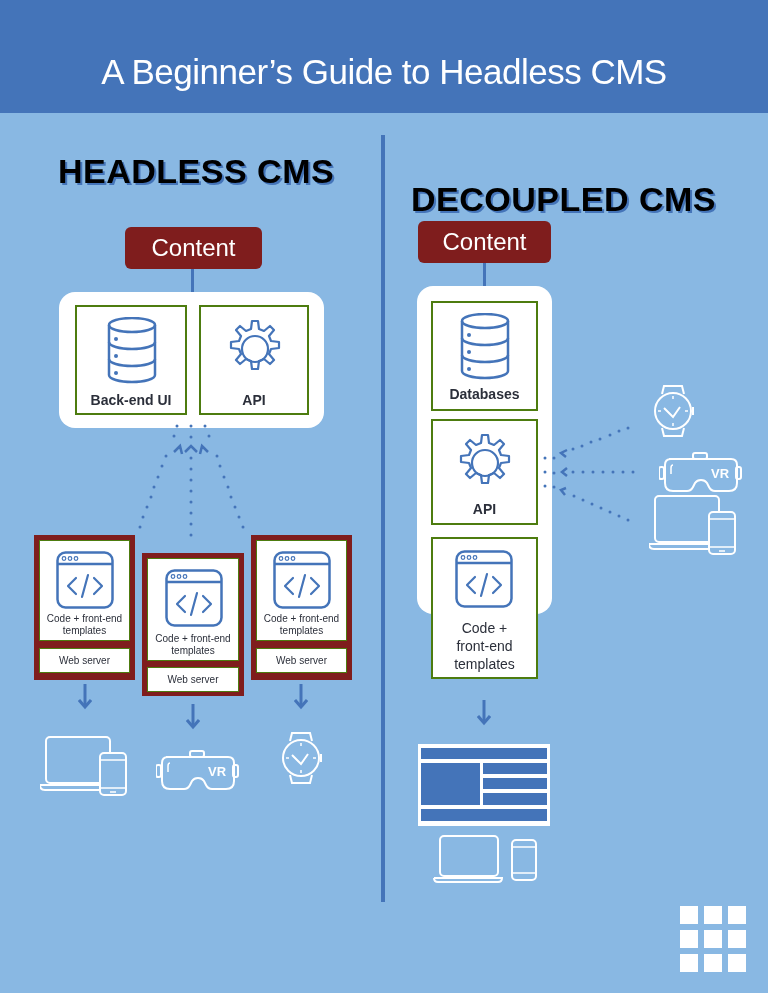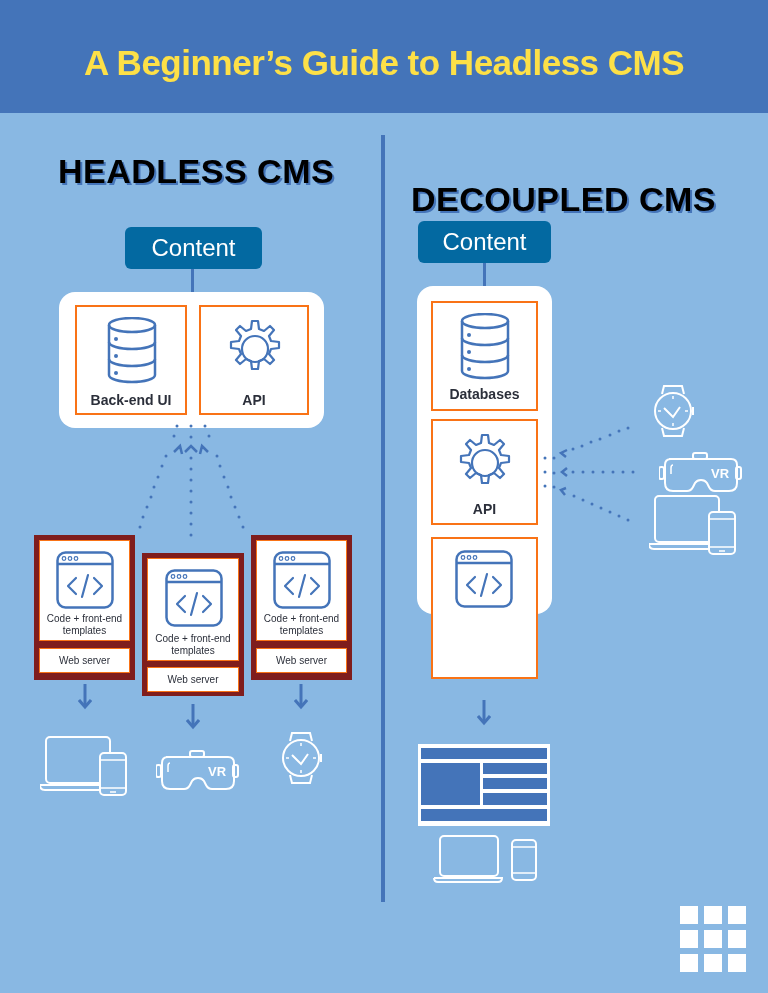--- a/index.html
+++ b/index.html
@@ -1,24 +1,24 @@
 <!DOCTYPE html>
 <html><head>
 <meta charset="utf-8">
 <style>
   html, body { margin:0; padding:0; }
   body { width:768px; height:993px; background:#89b8e3; position:relative; overflow:hidden; font-family:"Liberation Sans", sans-serif; }
   .header { position:absolute; left:0; top:0; width:768px; height:113px; background:#4474b9; }
-  .header h1 { margin:7px; position:absolute; left:0; right:0; top:36px; text-align:center; color:#fde047; font-size:35px; font-weight:bold; letter-spacing:-0.5px; }
+  .header h1 { margin:16px; position:absolute; left:0; right:0; top:36px; text-align:center; color:#ffffff; font-size:35px; font-weight:normal; letter-spacing:-0.5px; }
   .divider { position:absolute; left:381px; top:135px; width:4px; height:767px; background:#4474b9; }
   .section-title { position:absolute; color:#000000; font-size:34px; font-weight:bold; letter-spacing:0.5px; text-shadow:2px 2px 0 #4474b9; margin:0; }
-  .content-pill { position:absolute; background:#0369a1; color:#fff; font-size:24px; border-radius:6px; text-align:center; line-height:42px; }
+  .content-pill { position:absolute; background:#7f1d1d; color:#fff; font-size:24px; border-radius:6px; text-align:center; line-height:42px; }
   .vline { position:absolute; width:3px; background:#4474b9; }
   .white-box { position:absolute; background:#fff; border-radius:16px; }
-  .inner-box { position:absolute; border:2px solid #f97316; box-sizing:border-box; background:#fff; }
+  .inner-box { position:absolute; border:2px solid #4d7c0f; box-sizing:border-box; background:#fff; }
   .label { position:absolute; left:0; right:0; text-align:center; color:#2b2f3a; font-weight:bold; }
   .card { position:absolute; background:#7f1d1d; }
   .card .inner-box { border-width:1.5px; }
   .small-label { position:absolute; left:0; right:0; text-align:center; color:#2b2f3a; font-size:10px; line-height:12px; }
   .arrow { position:absolute; }
   svg { display:block; }
   .grid-logo { position:absolute; left:680px; top:906px; width:66px; height:66px; display:grid; grid-template-columns:repeat(3,18px); grid-gap:6px; }
   .grid-logo div { background:#fff; width:18px; height:18px; }
 </style>
 </head>
@@ -208,20 +208,25 @@
   <div class="inner-box" style="left:14px;top:133px;width:107px;height:106px;">
     <svg style="position:absolute;left:22px;top:12px" width="62" height="62">
         <use href="#gear-icon"></use>
       </svg>
     <div class="label" style="top:80px;font-size:14px;">API</div>
   </div>
   <div class="inner-box" style="left:14px;top:251px;width:107px;height:142px;">
     <svg style="position:absolute;left:22px;top:11px" width="58" height="58">
         <use href="#code-icon"></use>
       </svg>
+    <div class="label" style="top:80px;font-size:14px;font-weight:normal;line-height:18px;">
+      <div>Code +</div>
+      <div>front-end</div>
+      <div>templates</div>
+    </div>
   </div>
 </div>
 
 <svg style="position:absolute;left:540px;top:415px" width="110" height="110">
   <g fill="#4474b9">
     <circle cx="5" cy="43" r="1.5"></circle>
       <circle cx="5" cy="57" r="1.5"></circle>
       <circle cx="5" cy="71" r="1.5"></circle>
     <circle cx="14" cy="43" r="1.5"></circle>
       <circle cx="14" cy="58" r="1.5"></circle>

